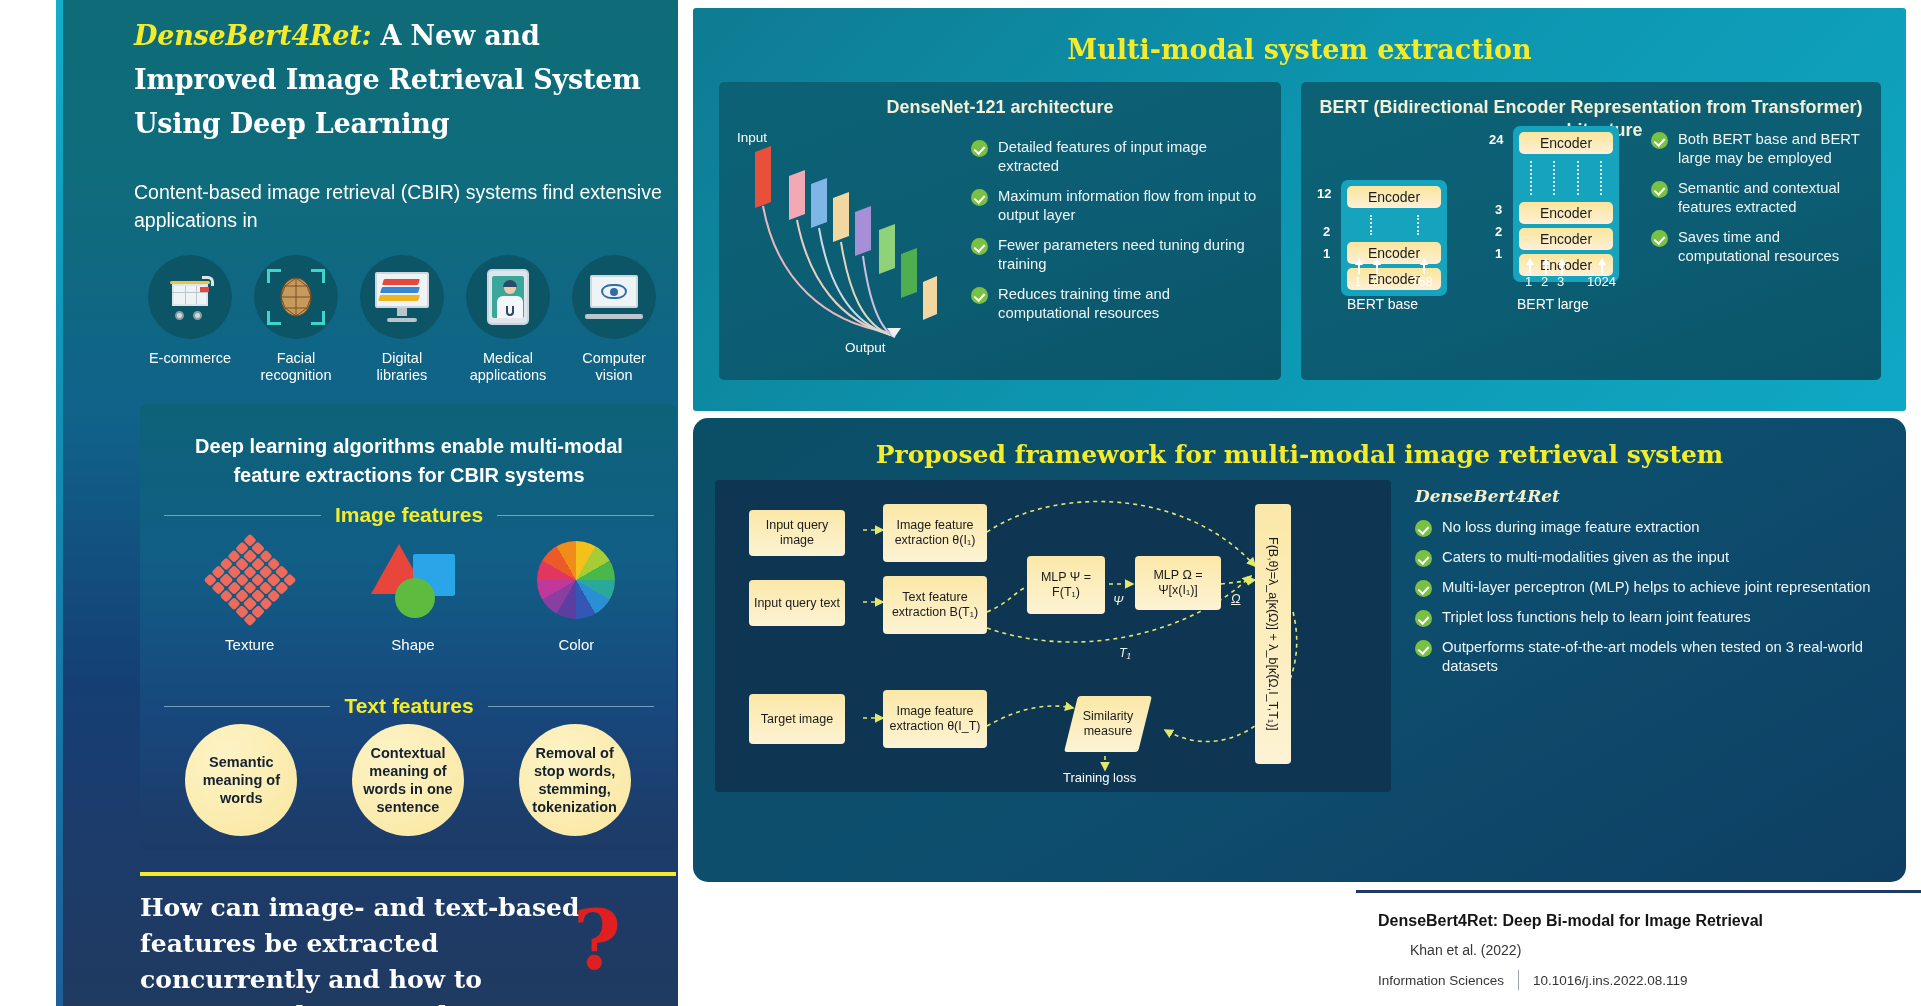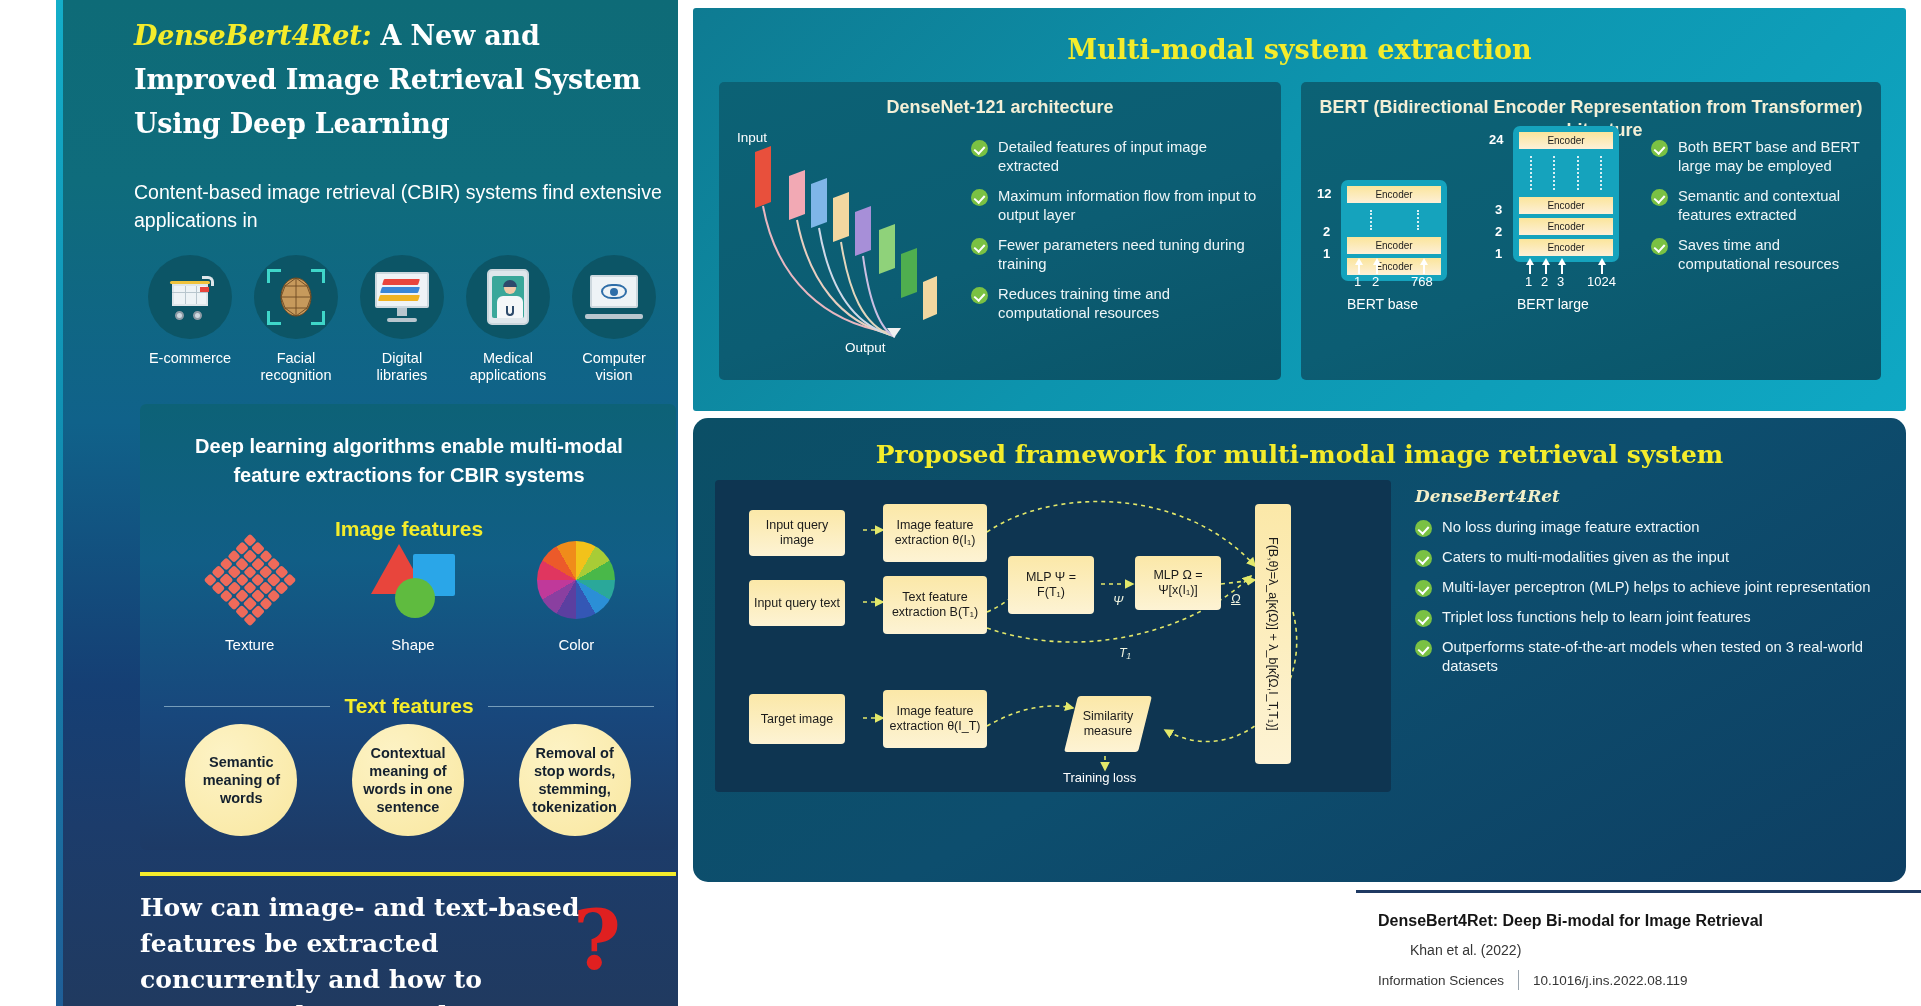--- a/index.html
+++ b/index.html
@@ -92,21 +92,21 @@
     background: linear-gradient(180deg, #0d6277 0%, #115e86 35%, #18477c 70%, #1d3a66 100%);
     border-radius: 6px;
   }
   .dl-title {
     position: absolute; left: 24px; top: 28px; width: 490px; text-align: center;
     color: #ffffff; font-size: 20px; line-height: 29px; font-weight: bold;
   }
   .divider-row { position: absolute; left: 24px; width: 490px; display: flex; align-items: center; gap: 14px; }
   .divider-row .line { flex: 1; height: 1px; background: #8fb3c9; opacity: .8; }
   .divider-row .dtext { color: #f4ec2b; font-size: 21px; font-weight: bold; white-space: nowrap; }
-  .img-feat-div { top: 99px; flex-direction: column; }
+  .img-feat-div { top: 99px; }
   .txt-feat-div { top: 290px; }
 
   .feat-row { position: absolute; left: 28px; top: 130px; width: 490px; display: flex; justify-content: space-around; }
   .feat { width: 150px; text-align: center; }
   .feat-art { height: 92px; display: flex; align-items: center; justify-content: center; }
   .feat-label { color: #ffffff; font-size: 15px; margin-top: 10px; }
 
   .texture-grid { width: 84px; height: 84px; display:grid; grid-template-columns: repeat(6,1fr); grid-template-rows: repeat(6,1fr); gap:2px; transform: rotate(45deg) scale(.78); }
   .texture-grid i { display:block; background:#ef6a5a; border-radius:3px; }
 
@@ -163,22 +163,22 @@
   .bullet { display:flex; gap: 10px; margin-bottom: 11px; align-items: flex-start; }
   .chk { flex: 0 0 auto; width: 17px; height: 17px; border-radius: 50%; background: #7ac143; position: relative; margin-top: 2px; }
   .chk::after { content:''; position:absolute; left:5px; top:3.5px; width:5px; height:8px;
     border: solid #ffffff; border-width: 0 2.2px 2.2px 0; transform: rotate(42deg); }
   .bullet span { color: #eef6f8; font-size: 14.8px; line-height: 19px; }
 
   .densenet-art { position: absolute; left: 18px; top: 50px; width: 220px; height: 230px; }
   .dn-label { position:absolute; color:#ffffff; font-size: 13.5px; }
 
   .encoder-box { position:absolute; border-radius: 7px; background:#15a3bd; padding: 6px; }
-  .enc { background: linear-gradient(180deg,#fbe59b, #fdf0d8); color:#1c1c1c; font-size: 10px;
-    text-align:center; border-radius: 0; padding: 3px 4px; margin-bottom: 4px; font-weight: 500; }
+  .enc { background: linear-gradient(180deg,#fbe59b, #fdf0d8); color:#1c1c1c; font-size: 14px;
+    text-align:center; border-radius: 5px; padding: 3px 4px; margin-bottom: 4px; font-weight: 500; }
   .enc-num { position:absolute; color:#ffffff; font-size: 13px; font-weight: 600; }
   .dots-row { height: 26px; display:flex; justify-content: space-around; align-items:center; margin-bottom: 4px; }
   .dots-row i { width: 2px; height: 20px; border-left: 2px dotted #d8f0f5; display:block; }
   .arrow-up { position:absolute; width: 0; height: 0; border-left: 4px solid transparent; border-right: 4px solid transparent; border-bottom: 7px solid #ffffff; }
   .arrow-stem { position:absolute; width: 2px; background: #ffffff; }
   .sm-num { position:absolute; color:#ffffff; font-size: 13px; }
   .bert-caption { position:absolute; color:#ffffff; font-size: 14px; }
 
   
   .pf-section {
@@ -500,21 +500,21 @@
             <div class="arrow-up" style="left: 257px; top: 176px;"></div>
           <div class="arrow-stem" style="left: 300px; top: 180px; height: 12px;"></div>
             <div class="arrow-up" style="left: 297px; top: 176px;"></div>
           <div class="sm-num" style="left: 224px; top: 192px;">1</div>
           <div class="sm-num" style="left: 240px; top: 192px;">2</div>
           <div class="sm-num" style="left: 256px; top: 192px;">3</div>
           <div class="sm-num" style="left: 286px; top: 192px;">1024</div>
           <div class="bert-caption" style="left: 216px; top: 214px;">BERT large</div>
         </div>
 
-        <div class="bullets" style="left: 350px; top: 56px; width: 216px;">
+        <div class="bullets" style="left: 350px; top: 48px; width: 216px;">
           <div class="bullet">
               <span class="chk"></span>
               <span>Both BERT base and BERT large may be employed</span>
             </div>
           <div class="bullet">
               <span class="chk"></span>
               <span>Semantic and contextual features extracted</span>
             </div>
           <div class="bullet">
               <span class="chk"></span>
@@ -551,21 +551,21 @@
 
         <div class="node" style="left: 34px; top: 30px; width: 96px; height: 46px;">Input query image</div>
         <div class="node" style="left: 168px; top: 24px; width: 104px; height: 58px;">Image feature extraction θ(I₁)</div>
 
         <div class="node" style="left: 34px; top: 100px; width: 96px; height: 46px;">Input query text</div>
         <div class="node" style="left: 168px; top: 96px; width: 104px; height: 58px;">Text feature extraction B(T₁)</div>
 
         <div class="node" style="left: 34px; top: 214px; width: 96px; height: 50px;">Target image</div>
         <div class="node" style="left: 168px; top: 210px; width: 104px; height: 58px;">Image feature extraction θ(I_T)</div>
 
-        <div class="node" style="left: 293px; top: 76px; width: 86px; height: 58px;">MLP Ψ = F(T₁)</div>
+        <div class="node" style="left: 312px; top: 76px; width: 78px; height: 58px;">MLP Ψ = F(T₁)</div>
         <div class="node" style="left: 420px; top: 76px; width: 86px; height: 54px;">MLP Ω = Ψ[x(I₁)]</div>
 
         <div class="para" style="left: 356px; top: 216px; width: 74px; height: 56px;">
             <span>Similarity measure</span>
           </div>
 
         <div class="vert-formula" style="left: 540px; top: 24px; width: 36px; height: 260px;">
           <span>F(B,θ)=λ_a[κ(Ω)] + λ_b[κ̃(Ω,I_T,T₁)]</span>
         </div>
 

